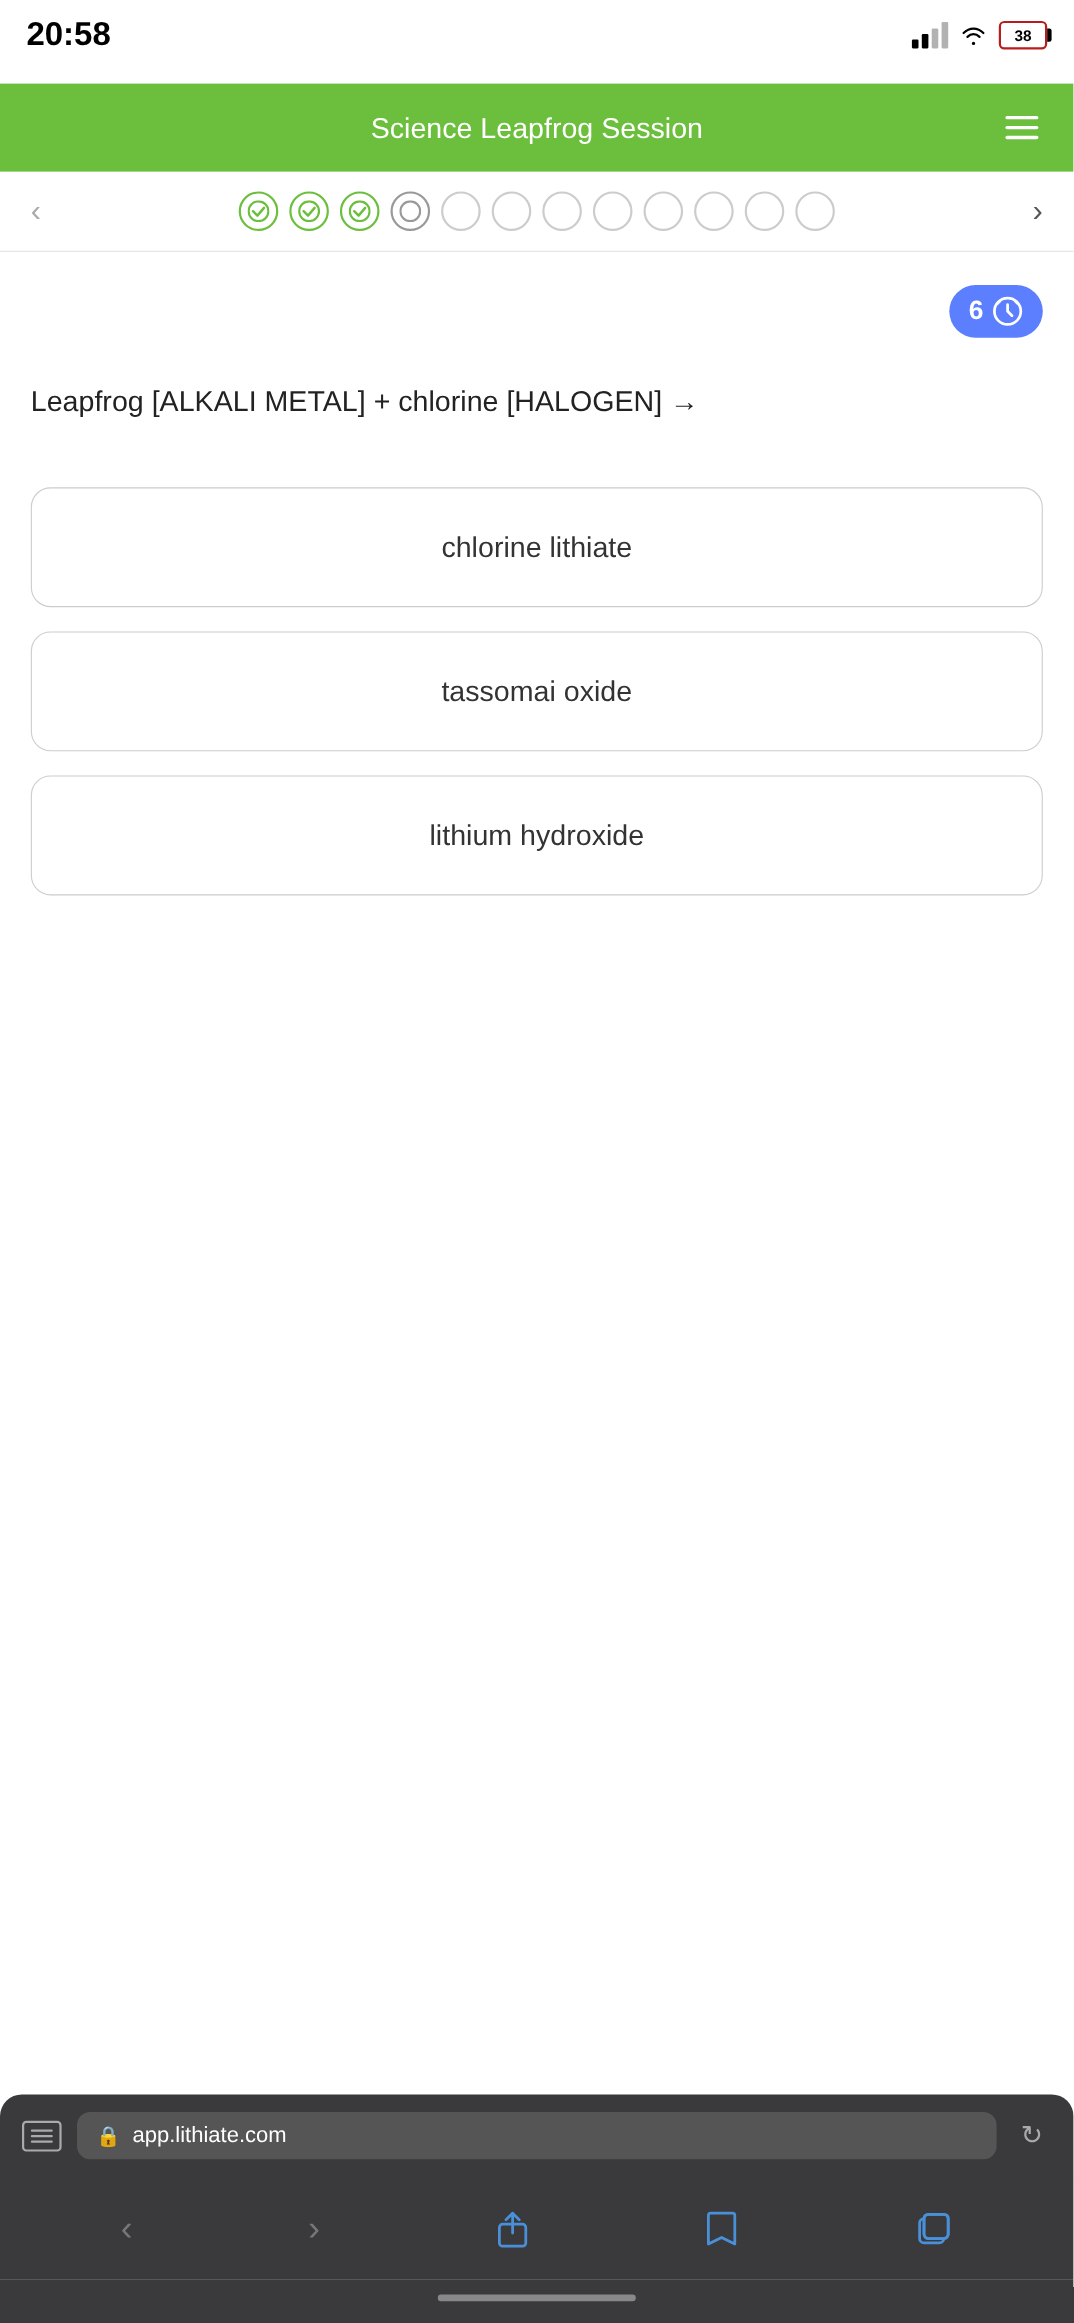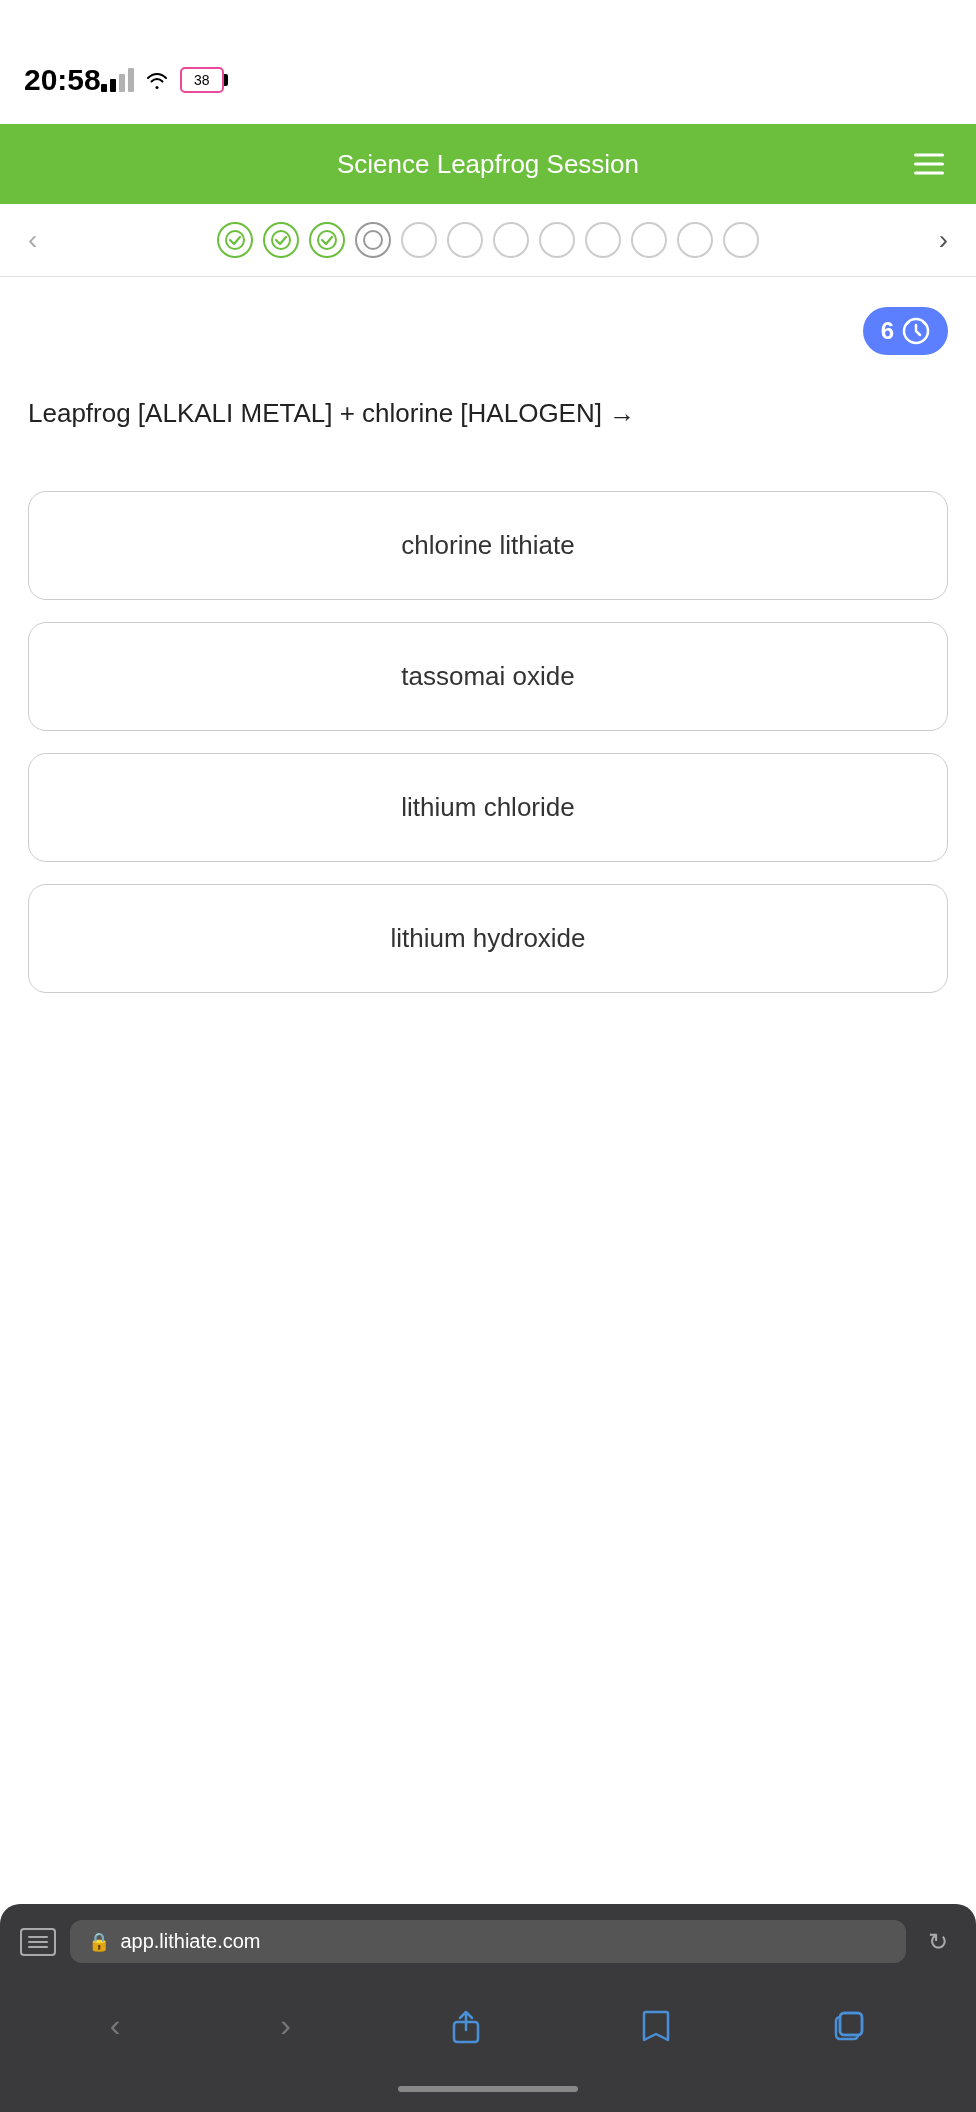--- a/index.html
+++ b/index.html
@@ -11,26 +11,25 @@
       width: 976px;
       min-height: 2112px;
       display: flex;
       flex-direction: column;
       overflow-x: hidden;
     }
 
     
     .status-bar {
       display: flex;
-      justify-content: flex-start;
+      justify-content: space-between;
       align-items: center;
       padding: 12px 24px 8px 24px;
       background: #fff;
       height: 60px;
-      margin-top: 48px;
     }
     .status-time {
       font-size: 30px;
       font-weight: 700;
       color: #000;
     }
     .status-icons {
       display: flex;
       align-items: center;
       gap: 10px;
@@ -54,24 +53,24 @@
     .wifi-icon {
       width: 26px;
       height: 20px;
     }
     .battery-box {
       display: flex;
       align-items: center;
       justify-content: center;
       width: 44px;
       height: 26px;
-      border: 2px solid #ec4899;
+      border: 2px solid #b91c1c;
       border-radius: 5px;
       font-size: 14px;
-      font-weight: 400;
+      font-weight: 700;
       color: #000;
       position: relative;
     }
     .battery-box::after {
       content: '';
       position: absolute;
       right: -6px;
       top: 50%;
       transform: translateY(-50%);
       width: 4px;
@@ -387,21 +386,20 @@
         <path d="M7 5l-2 2" stroke="white" stroke-width="2" stroke-linecap="round"></path>
       </svg>
     </div>
   </div>
 
   <div class="question">Leapfrog [ALKALI METAL] + chlorine [HALOGEN] →</div>
 
   <div id="answers-container">
   <div class="answer-option">chlorine lithiate</div>
       <div class="answer-option">tassomai oxide</div>
-      <div class="answer-option">lithium chloride</div>
       <div class="answer-option">lithium hydroxide</div>
     </div>
 </div>
 
 <div class="browser-bar">
   <div class="tab-icon">
     <div class="tab-lines">
       <div class="tab-line"></div>
       <div class="tab-line"></div>
       <div class="tab-line"></div>

